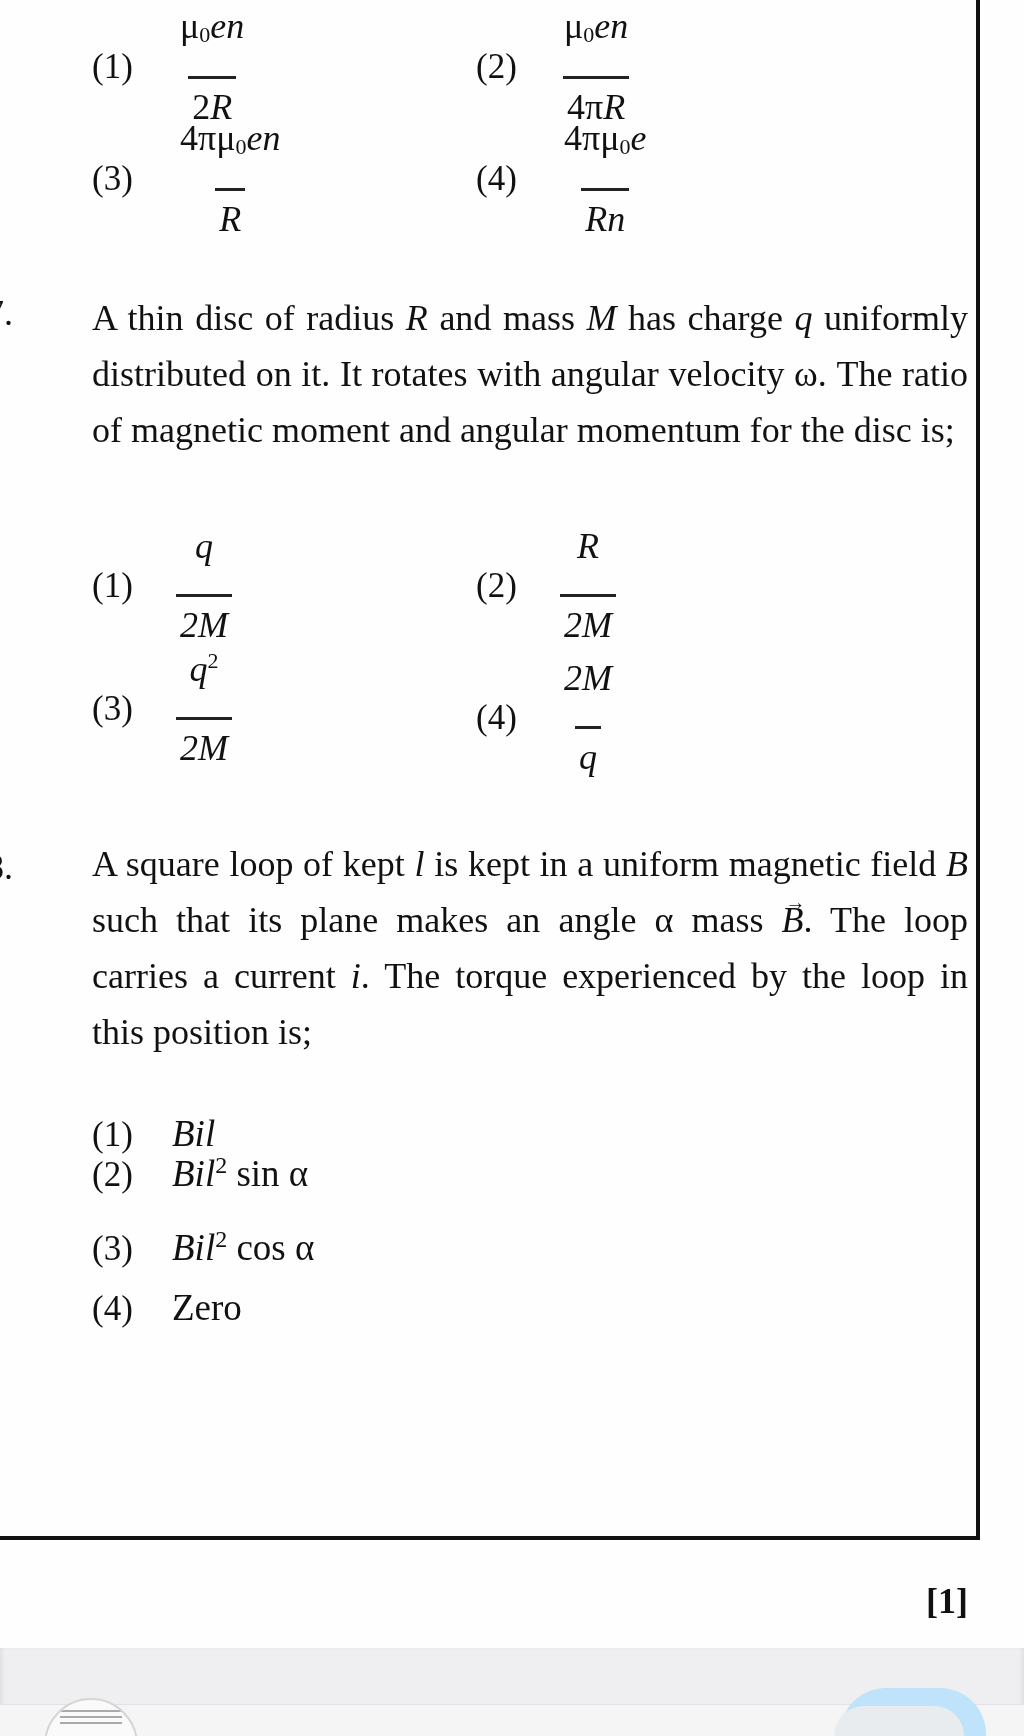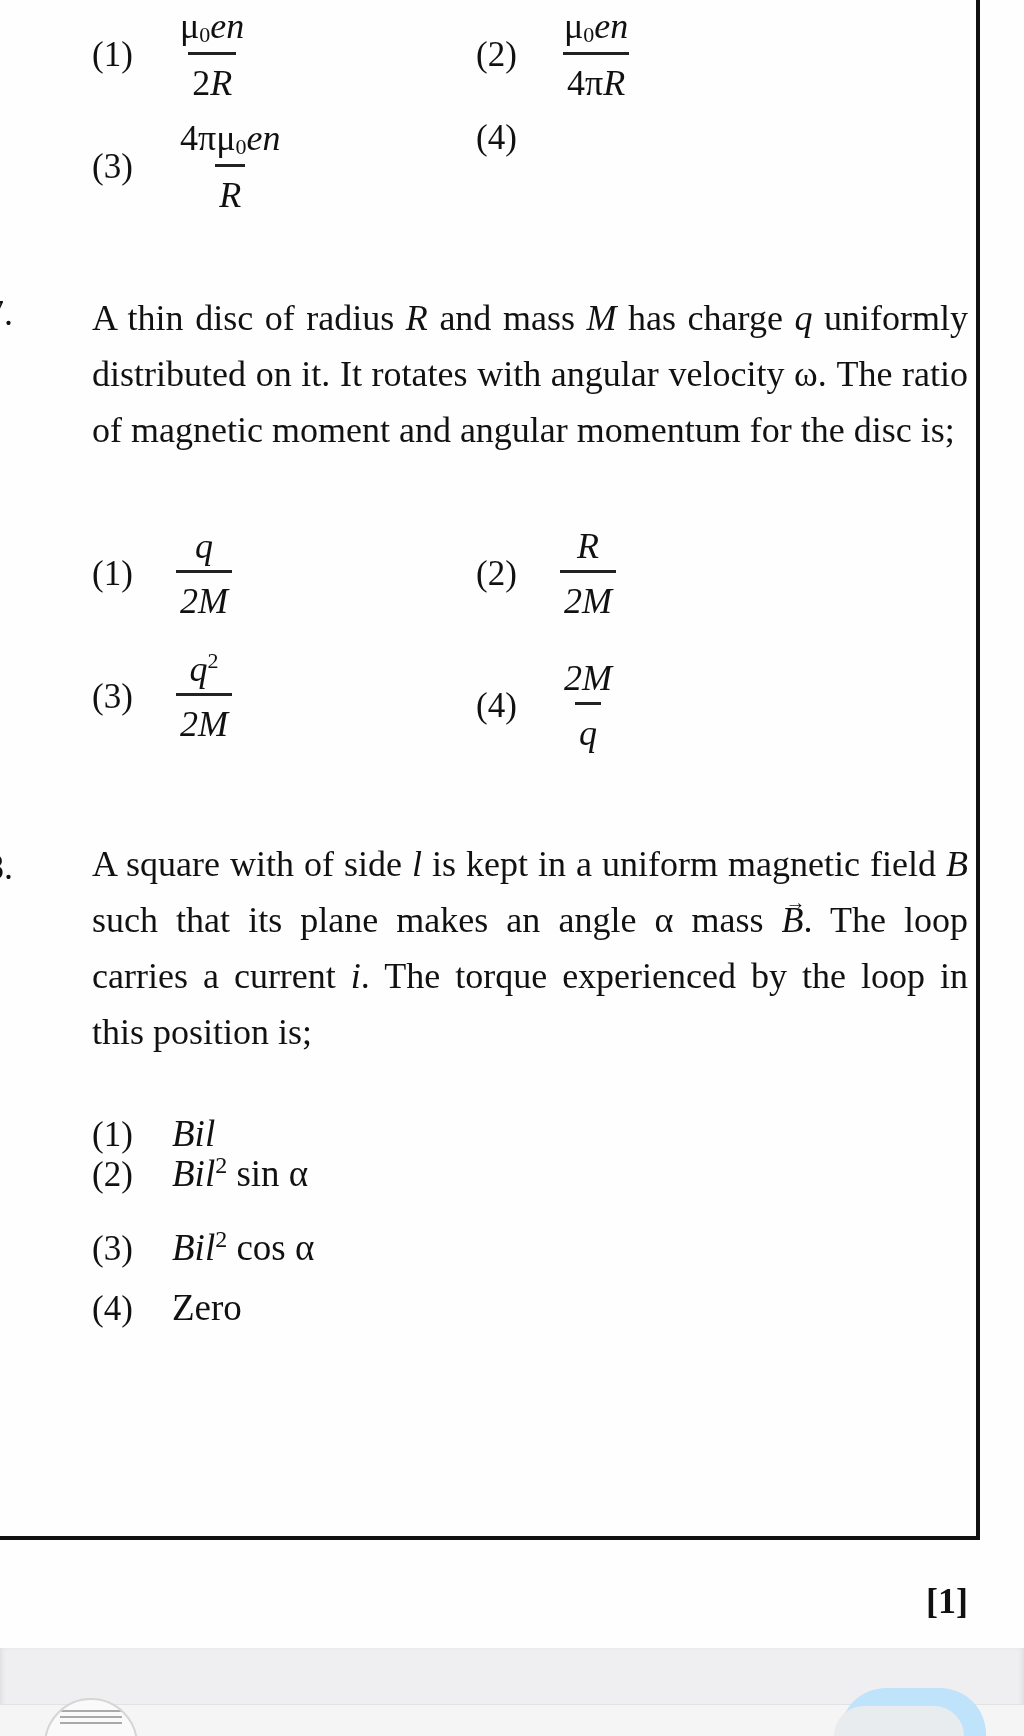--- a/index.html
+++ b/index.html
@@ -18,21 +18,21 @@
     position: absolute; left: -4px; top: -4px;
     width: 984px; height: 1544px;
     border-right: 4px solid #111; border-bottom: 4px solid #111;
     box-sizing: border-box;
   }
   .opt {
     position: absolute; display: flex; align-items: center;
     font-size: 36px; line-height: 1;
   }
   .opt .num { width: 84px; font-size: 35px; }
-  .frac { display: inline-flex; flex-direction: column; align-items: center; font-style: italic; font-size: 36px; }
+  .frac { display: inline-flex; flex-direction: column; align-items: center; font-style: italic; font-size: 36px; gap: 24px; }
   .frac .n { padding: 0 4px 6px; line-height: 1; }
   .frac .d { padding: 10px 4px 0; line-height: 1; border-top: 3px solid #222; }
   .frac .n sub, .frac .d sub { font-size: 22px; font-style: normal; vertical-align: -4px; }
   .frac .n sup, .frac .d sup { font-size: 22px; font-style: normal; }
   .up { font-style: normal; }
   .qnum { position: absolute; left: 0; font-size: 36px; }
   .qtext {
     position: absolute; left: 92px; width: 876px;
     font-size: 36px; line-height: 56px; text-align: justify;
   }
@@ -93,20 +93,24 @@
   </div>
   <div class="opt" style="left:92px; top:120px;">
     <span class="num">(3)</span>
     <span class="frac">
       <span class="n"><span class="up">4πμ</span><sub>0</sub><span>en</span></span>
       <span class="d">R</span>
     </span>
   </div>
   <div class="opt" style="left:476px; top:120px;">
     <span class="num">(4)</span>
+    <span class="frac">
+      <span class="n"><span class="up">4πμ</span><sub>0</sub><span>e</span></span>
+      <span class="d">Rn</span>
+    </span>
   </div>
 
   <span class="qnum" style="top:292px; left:-14px;">7.</span>
   <div class="qtext" style="top:290px;"><span>A thin disc of radius </span><i>R</i><span> and mass </span><i>M</i><span> has charge </span><i>q</i><span> uniformly distributed on it. It rotates with angular velocity ω. The ratio of magnetic moment and angular momentum for the disc is;</span></div>
 
   <div class="opt" style="left:92px; top:528px;">
     <span class="num">(1)</span>
     <span class="frac">
       <span class="n">q</span>
       <span class="d">2M</span>
@@ -128,21 +132,21 @@
   </div>
   <div class="opt" style="left:476px; top:660px;">
     <span class="num">(4)</span>
     <span class="frac">
       <span class="n">2M</span>
       <span class="d">q</span>
     </span>
   </div>
 
   <span class="qnum" style="top:846px; left:-14px;">8.</span>
-  <div class="qtext" style="top:836px;"><span>A square with of side </span><i>l</i><span> is kept in a uniform magnetic field </span><i>B</i><span> such that its plane makes an angle α mass </span><span class="vec">B</span><span>. The loop carries a current </span><i>i</i><span>. The torque experienced by the loop in this position is;</span></div>
+  <div class="qtext" style="top:836px;"><span>A square loop of kept </span><i>l</i><span> is kept in a uniform magnetic field </span><i>B</i><span> such that its plane makes an angle α mass </span><span class="vec">B</span><span>. The loop carries a current </span><i>i</i><span>. The torque experienced by the loop in this position is;</span></div>
 
   <div class="list-opt" style="top:1084px;">
     <span class="num">(1)</span>
     <i>Bil</i>
   </div>
   <div class="list-opt" style="top:1152px;">
     <span class="num">(2)</span>
     <span><i>Bil</i><sup>2</sup><span> sin α</span></span>
   </div>
   <div class="list-opt" style="top:1226px;">

